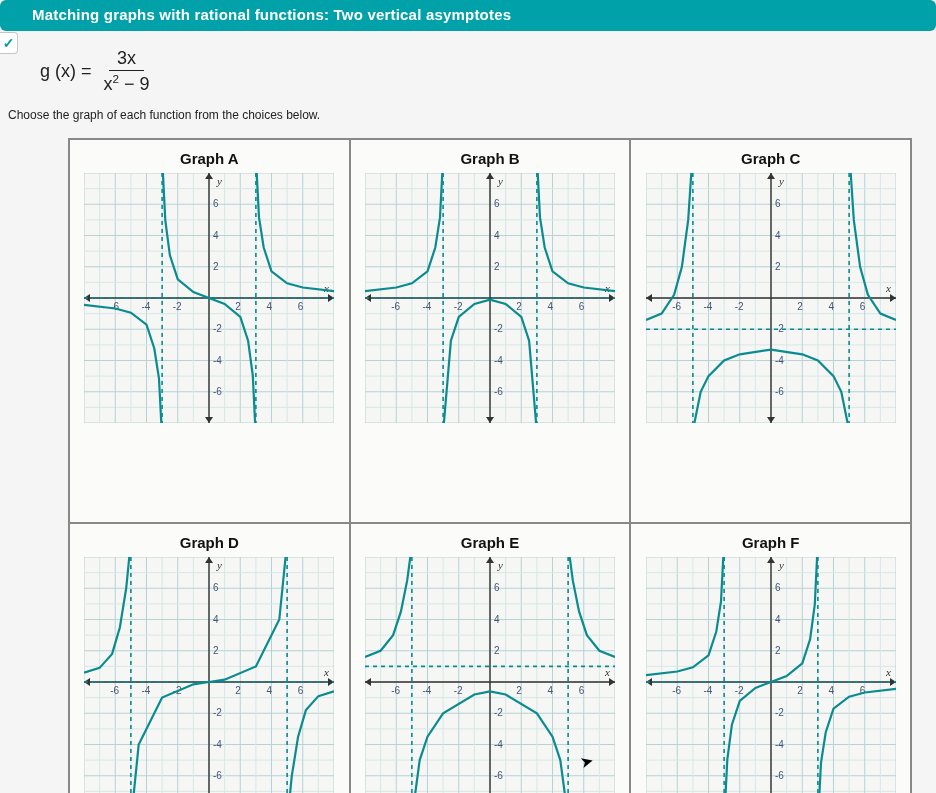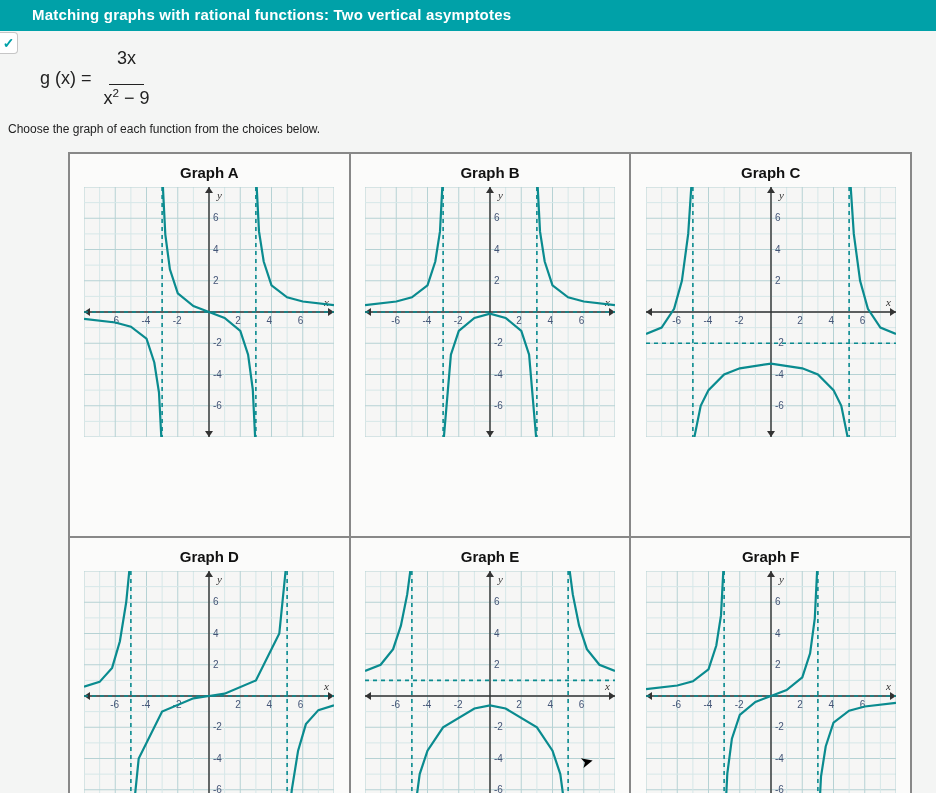--- a/index.html
+++ b/index.html
@@ -11,20 +11,21 @@
     overflow: hidden;
     position: relative;
   }
   .topbar {
     background: #00a1a8;
     color: #fff;
     font-weight: 600;
     font-size: 15px;
     padding: 6px 0 8px 32px;
     letter-spacing: .2px;
+    border-radius: 6px;
   }
   .check {
     position: absolute;
     left: 0;
     top: 32px;
     width: 18px;
     height: 22px;
     background: #fff;
     border: 1px solid #c6c6c6;
     border-left: 0;
@@ -44,21 +45,21 @@
     display: flex;
     align-items: center;
     gap: 6px;
   }
   .frac {
     display: inline-flex;
     flex-direction: column;
     align-items: center;
     line-height: 1.05;
   }
-  .frac .num { border-bottom: 1.5px solid #222; padding: 0 8px 16px; }
+  .frac .num { border-bottom: 1.5px solid #222; padding: 0 8px 2px; }
   .frac .den { padding: 2px 6px 0; }
   sup { font-size: .65em; vertical-align: super; }
   .prompt {
     padding: 4px 10px 10px 8px;
     font-size: 12px;
     color: #222;
   }
   .grid-outer {
     margin: 6px 20px 0 68px;
     border: 1px solid #888;

